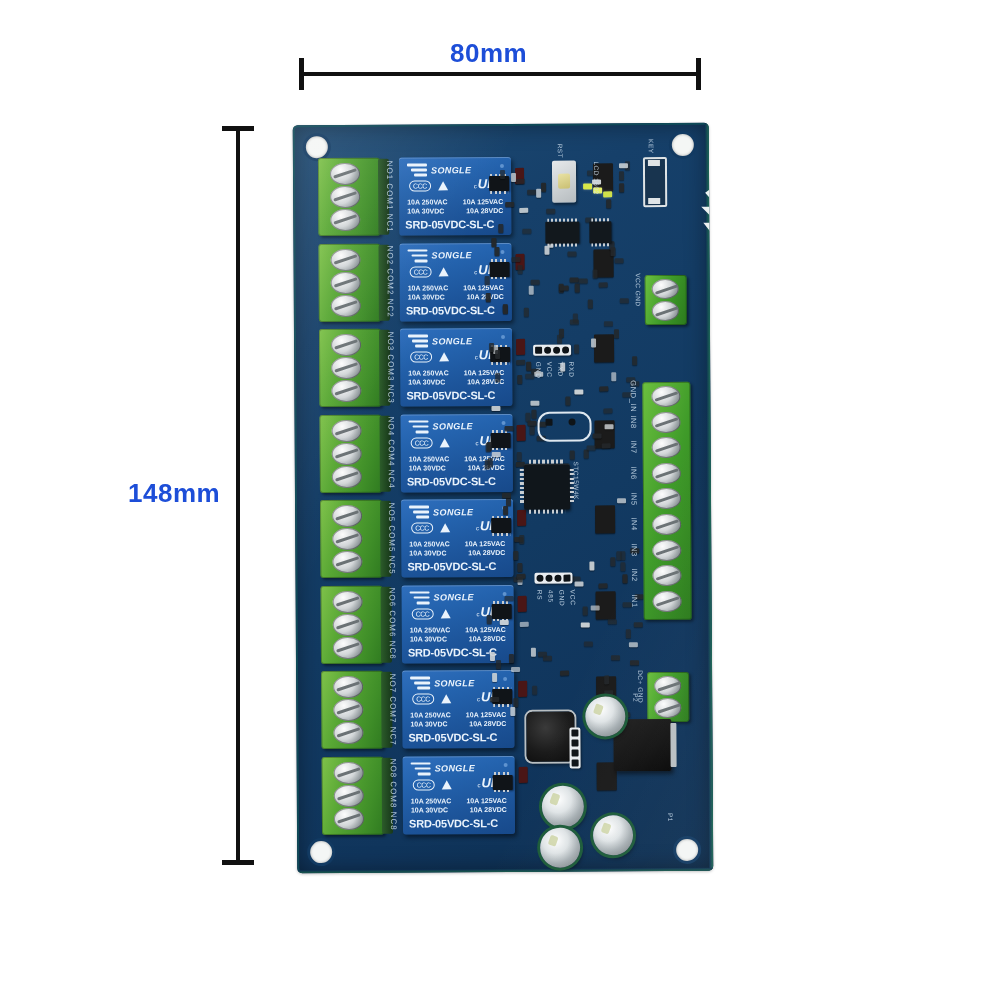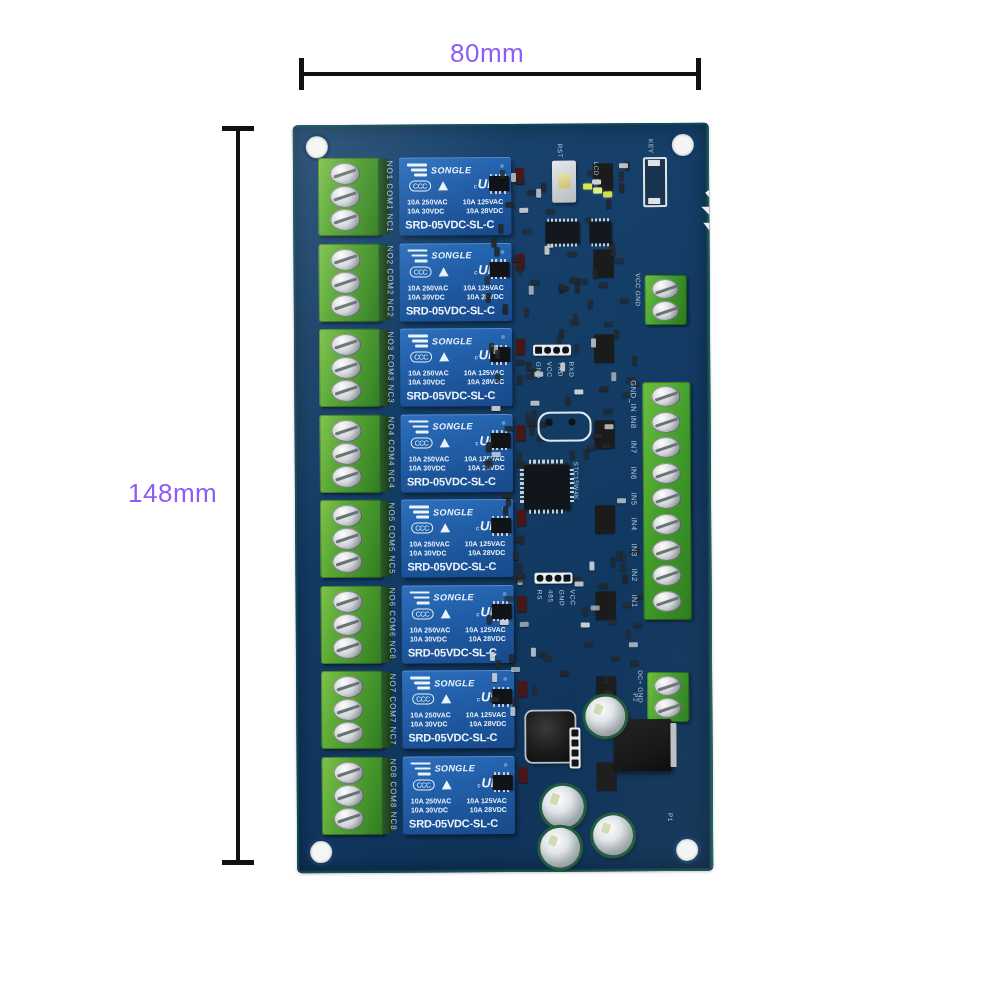--- a/index.html
+++ b/index.html
@@ -1,19 +1,19 @@
 <!DOCTYPE html>
 <html><head>
 <meta charset="utf-8">
 <style>
   html,body{margin:0;padding:0;background:#ffffff;}
   body{width:1000px;height:1000px;position:relative;font-family:"Liberation Sans",sans-serif;overflow:hidden;}
 
   
-  .dim-label{position:absolute;color:#8b5cf6;font-weight:400;letter-spacing:.5px;white-space:nowrap;}
+  .dim-label{position:absolute;color:#1d4ed8;font-weight:700;letter-spacing:.5px;white-space:nowrap;}
   #dim-width-label{left:450px;top:38px;font-size:26px;}
   #dim-height-label{left:128px;top:478px;font-size:26px;}
 
   .dim-line-h{position:absolute;left:300px;top:72px;width:400px;height:4px;background:#111;}
   .dim-cap-h{position:absolute;top:58px;width:5px;height:32px;background:#111;}
   #cap-h-left{left:299px;}
   #cap-h-right{left:696px;}
 
   .dim-line-v{position:absolute;left:236px;top:128px;width:4px;height:736px;background:#111;}
   .dim-cap-v{position:absolute;left:222px;width:32px;height:5px;background:#111;}

